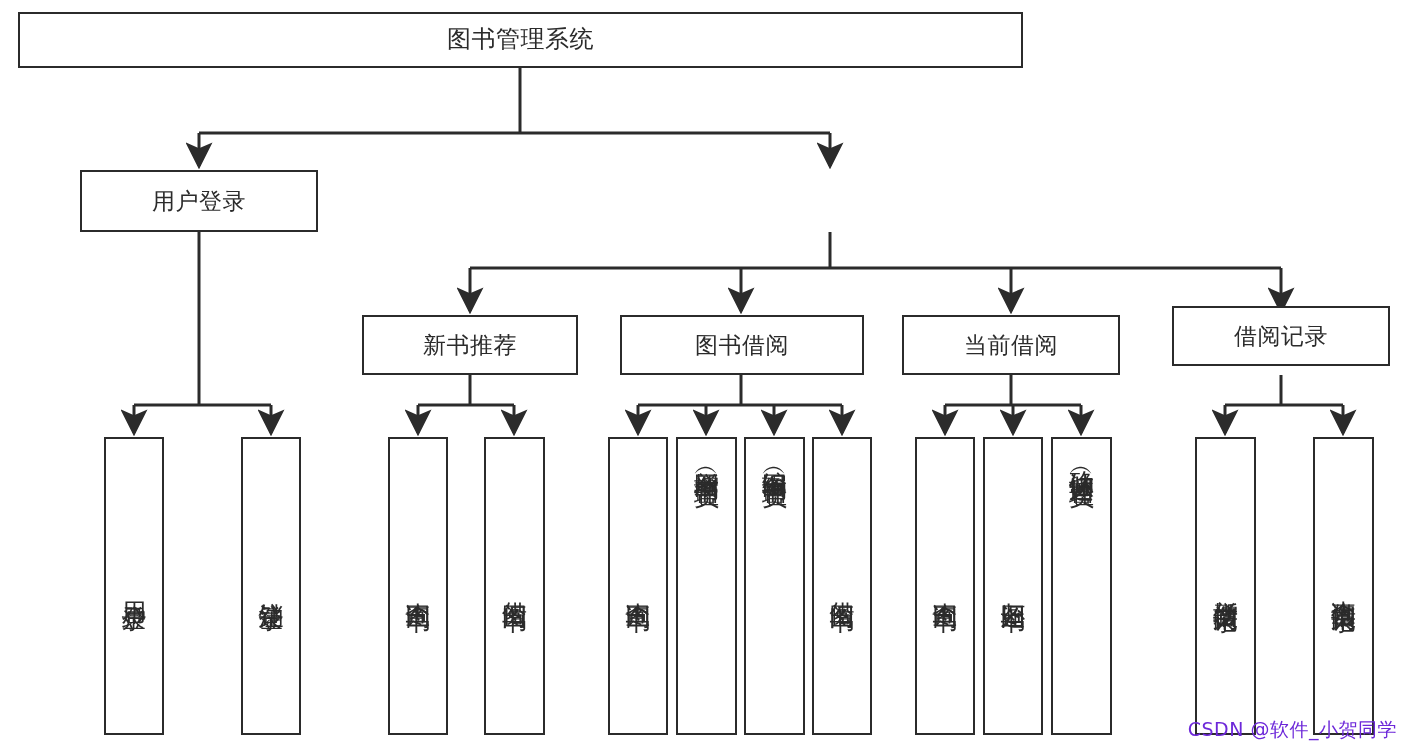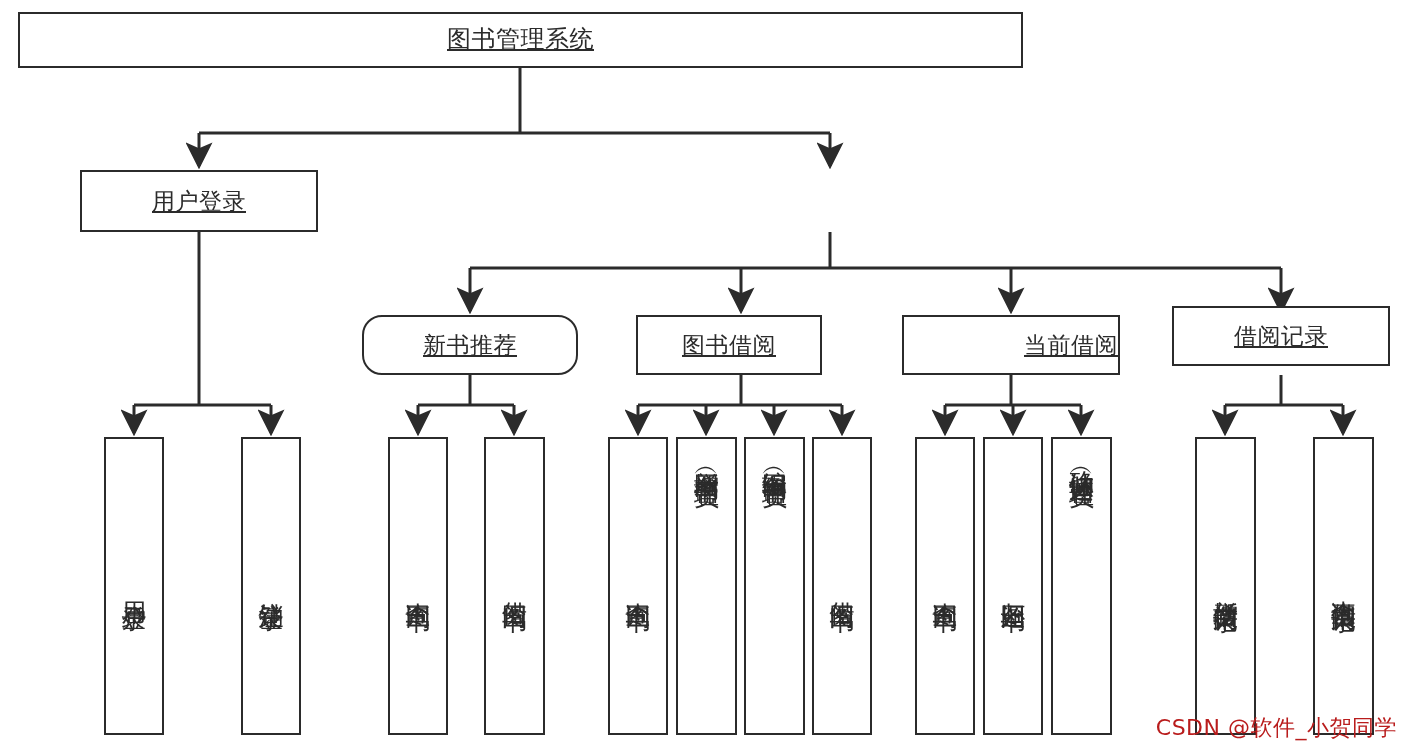--- a/index.html
+++ b/index.html
@@ -37,21 +37,20 @@
   }
   .node .node-label {
     display: block;
     text-align: center;
     line-height: 1.06;
     letter-spacing: 0.5px;
   }
   
   .node.horiz .node-label {
     font-size: 23px;
-    text-decoration: underline;
   }
   .node.root .node-label {
     font-size: 24px;
   }
   
   .node.vert {
     align-items: flex-start;
     justify-content: center;
     padding-top: 12px;
   }
@@ -64,22 +63,22 @@
     white-space: nowrap;
   }
   .node.vert.centered {
     align-items: center;
     padding-top: 0;
   }
   #watermark {
     position: absolute;
     right: 8px;
     bottom: 4px;
-    font-size: 22px;
-    color: #b91c1c;
+    font-size: 19px;
+    color: #6d28d9;
     letter-spacing: 0.5px;
     white-space: nowrap;
     pointer-events: none;
   }
 </style>
 </head>
 <body>
 
 <div id="diagram-root">
 
@@ -134,27 +133,27 @@
   </svg>
 
   <div class="node horiz root" style="left:18px; top:12px; width:1005px; height:56px;">
     <span class="node-label">图书管理系统</span>
   </div>
 
   <div class="node horiz" style="left:80px; top:170px; width:238px; height:62px;">
     <span class="node-label">用户登录</span>
   </div>
 
-  <div class="node horiz" style="left:362px; top:315px; width:216px; height:60px;border-radius:20px;">
+  <div class="node horiz" style="left:362px; top:315px; width:216px; height:60px;">
     <span class="node-label">新书推荐</span>
   </div>
-  <div class="node horiz" style="left:636px; top:315px; width:186px; height:60px;">
+  <div class="node horiz" style="left:620px; top:315px; width:244px; height:60px;">
     <span class="node-label">图书借阅</span>
   </div>
-  <div class="node horiz" style="left:902px; top:315px; width:218px; height:60px;justify-content:flex-end;">
+  <div class="node horiz" style="left:902px; top:315px; width:218px; height:60px;">
     <span class="node-label">当前借阅</span>
   </div>
   <div class="node horiz" style="left:1172px; top:306px; width:218px; height:60px;">
     <span class="node-label">借阅记录</span>
   </div>
 
   <div class="node vert centered" style="left:104px; top:437px; width:60px; height:298px;">
     <span class="node-label">用户登录</span>
   </div>
   <div class="node vert centered" style="left:241px; top:437px; width:60px; height:298px;">

